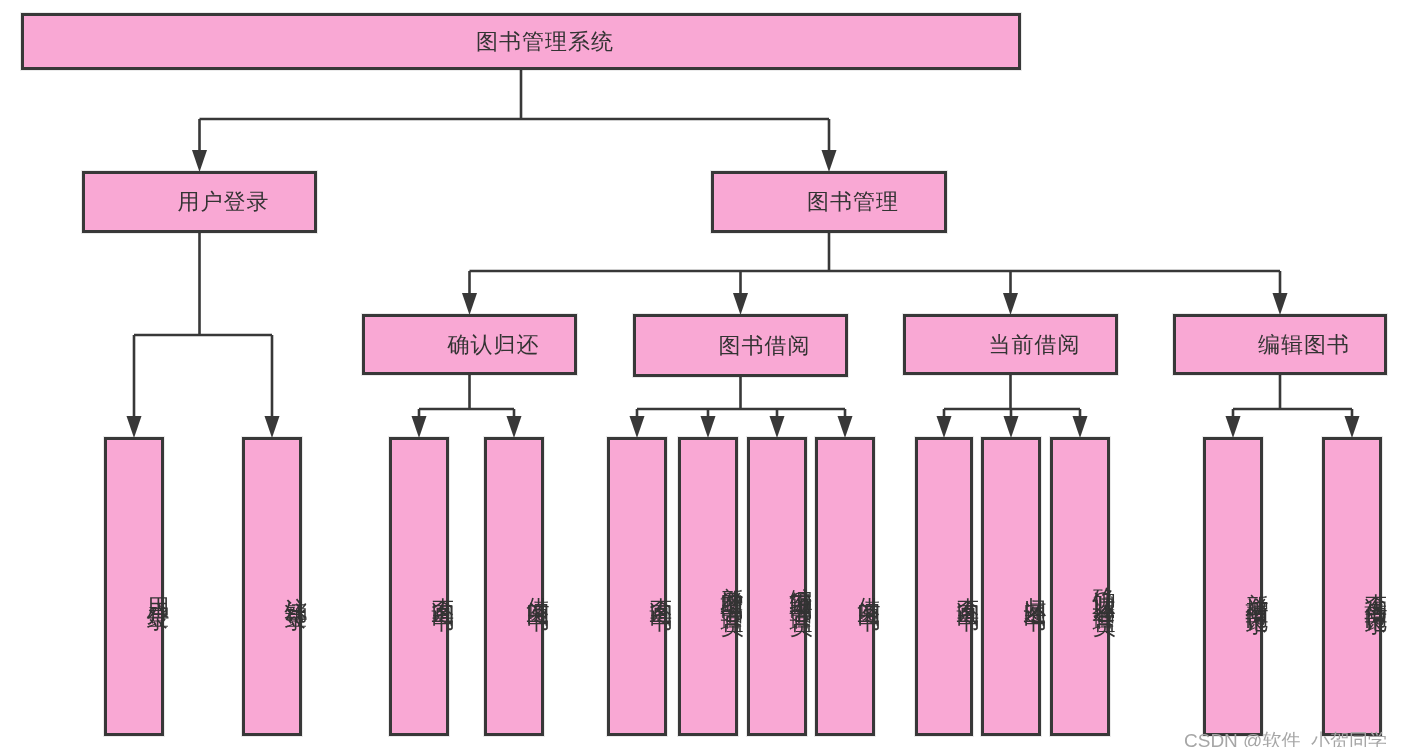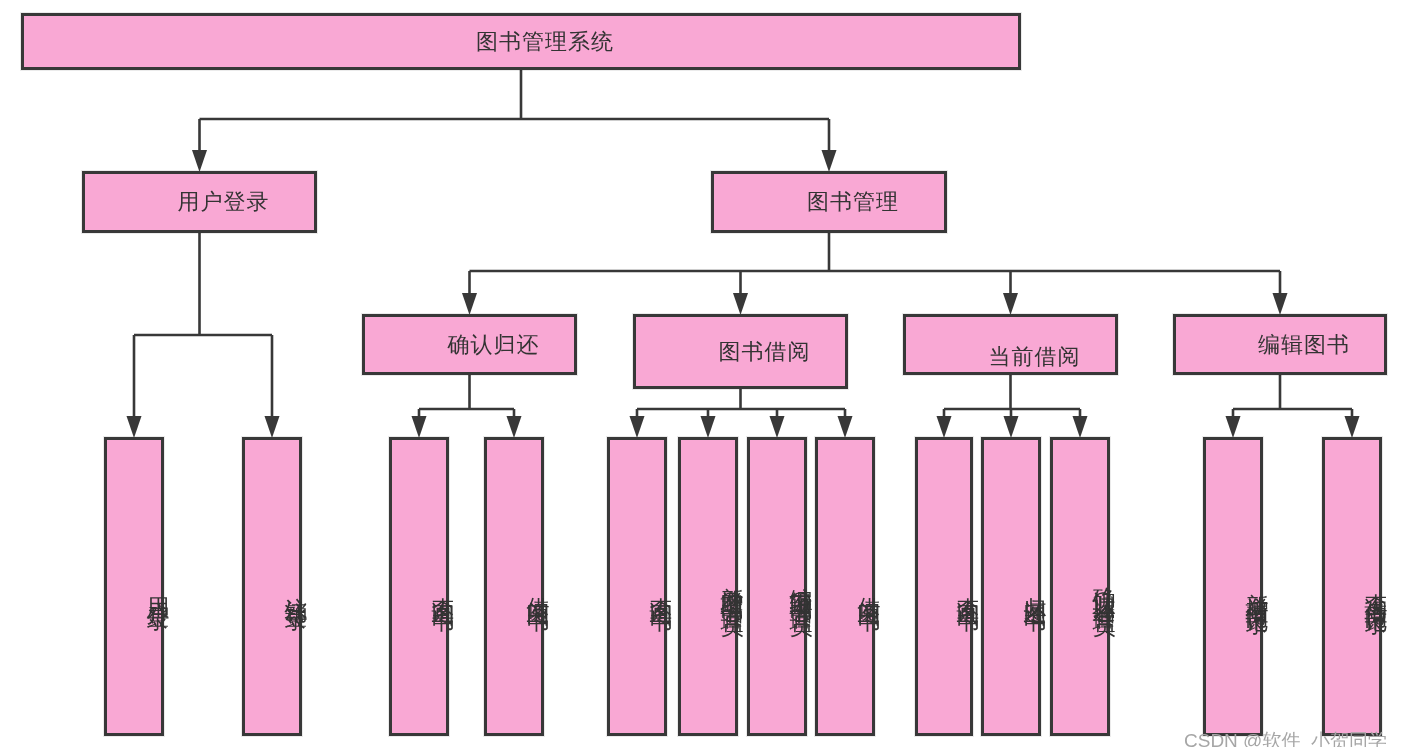--- a/index.html
+++ b/index.html
@@ -126,24 +126,24 @@
     </div>
     <div class="node" style="left: 82px; top: 171px; width: 235px; height: 62px;">
       <span class="node-label">用户登录</span>
     </div>
     <div class="node" style="left: 711px; top: 171px; width: 236px; height: 62px; text-align: center;">
       <span class="node-label">图书管理</span>
     </div>
     <div class="node" style="left: 362px; top: 314px; width: 215px; height: 61px;">
       <span class="node-label">确认归还</span>
     </div>
-    <div class="node" style="left: 633px; top: 314px; width: 215px; height: 75px;">
+    <div class="node" style="left: 633px; top: 314px; width: 215px; height: 63px;">
       <span class="node-label">图书借阅</span>
     </div>
-    <div class="node" style="left: 903px; top: 314px; width: 215px; height: 61px; align-items: flex-end;">
+    <div class="node" style="left: 903px; top: 314px; width: 215px; height: 61px;">
       <span class="node-label">当前借阅</span>
     </div>
     <div class="node" style="left: 1173px; top: 314px; width: 214px; height: 61px;">
       <span class="node-label">编辑图书</span>
     </div>
     <div class="node vertical" style="left: 104px; top: 437px; width: 60px; height: 299px;">
       <span class="node-label">用户登录</span>
     </div>
     <div class="node vertical" style="left: 242px; top: 437px; width: 60px; height: 299px;">
       <span class="node-label">注销登录</span>

